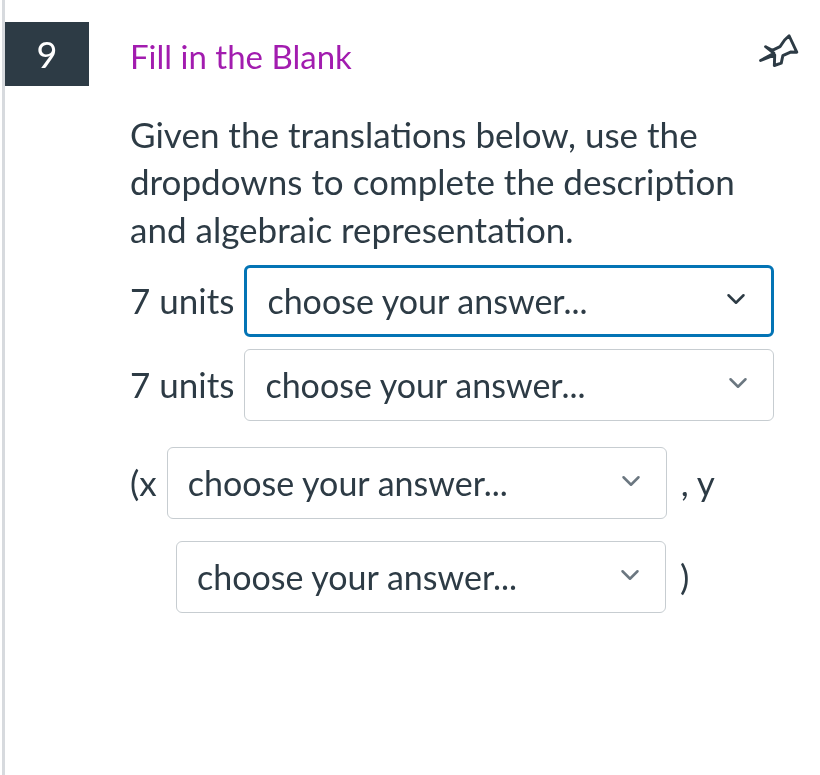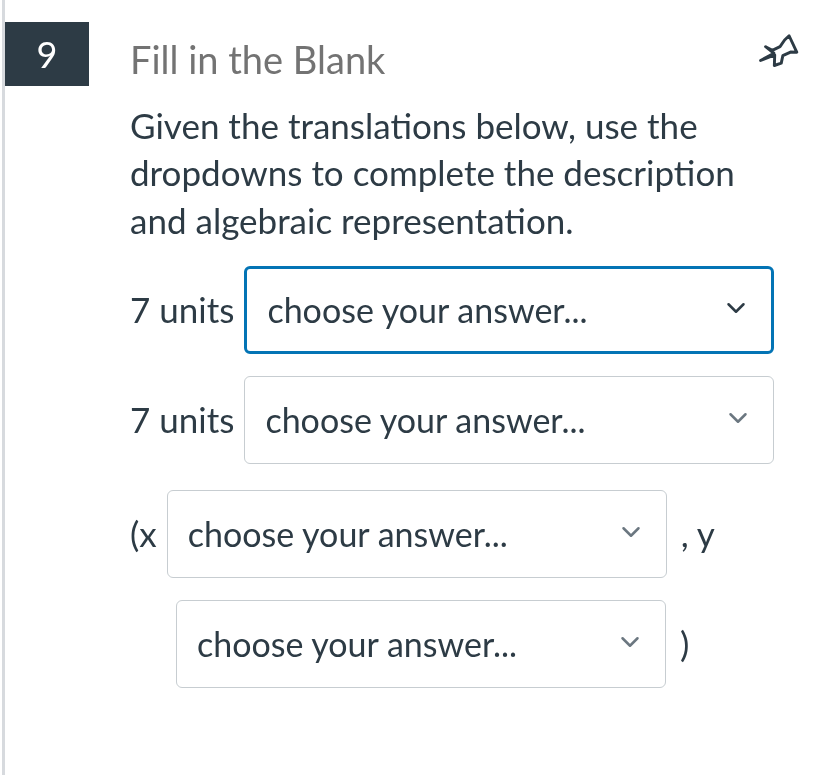--- a/index.html
+++ b/index.html
@@ -32,60 +32,60 @@
       align-items: center;
       justify-content: center;
       font-weight: 400;
     }
     .header-row {
       position: absolute;
       left: 130px;
       top: 36px;
       display: flex;
       align-items: center;
-      color: #737373;
-      font-size: 38px;
+      color: #a21caf;
+      font-size: 33px;
       gap: 28px;
     }
     .pin-icon {
       position: absolute;
       right: 18px;
       top: 28px;
       width: 44px;
       height: 44px;
     }
     .content {
       position: absolute;
       left: 130px;
-      top: 102px;
+      top: 111px;
       right: 20px;
       font-size: 35px;
       line-height: 1.35;
       color: #2d3b45;
     }
     .prompt { margin-bottom: 6px; }
     .row {
       display: flex;
       align-items: center;
       flex-wrap: wrap;
-      margin-top: 22px;
+      margin-top: 12px;
       font-size: 35px;
     }
     .dropdown {
       display: inline-flex;
       align-items: center;
       justify-content: space-between;
       border: 1px solid #c7cdd1;
       border-radius: 6px;
       padding: 14px 20px;
       font-size: 34px;
       color: #2d3b45;
       background: #fff;
       cursor: pointer;
-      height: 88px;
+      height: 72px;
     }
     .dropdown.focused {
       border: 3px solid #0374b5;
       border-radius: 6px;
     }
     .chev {
       margin-left: 22px;
       flex-shrink: 0;
     }
     .txt { white-space: nowrap; }

